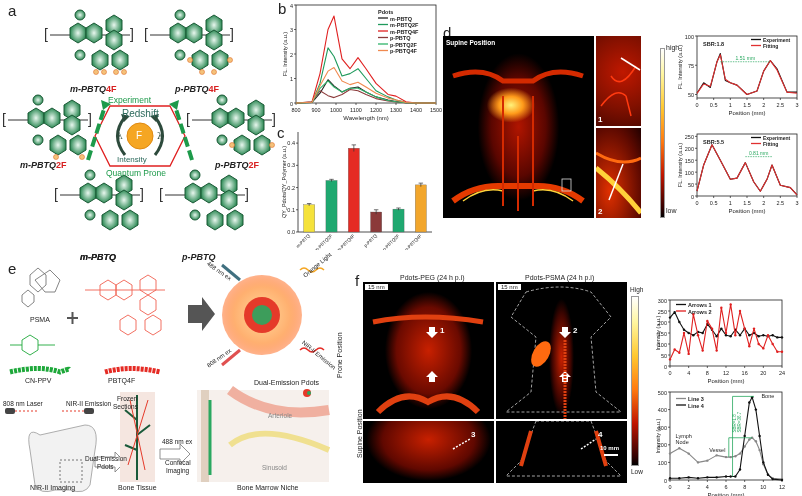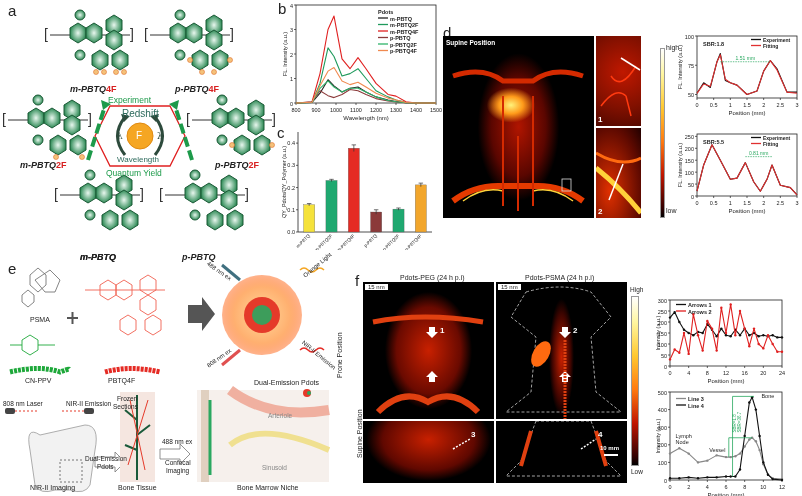--- a/index.html
+++ b/index.html
@@ -141,23 +141,23 @@
   </svg>
 
   <div class="mol-label" style="left:70px;top:84px;"><span>m-</span><span>PBTQ</span><span class="suffix">4F</span></div>
   <div class="mol-label" style="left:175px;top:84px;"><span>p-</span><span>PBTQ</span><span class="suffix">4F</span></div>
   <div class="mol-label" style="left:20px;top:160px;"><span>m-</span><span>PBTQ</span><span class="suffix">2F</span></div>
   <div class="mol-label" style="left:215px;top:160px;"><span>p-</span><span>PBTQ</span><span class="suffix">2F</span></div>
   <div class="mol-label" style="left:80px;top:252px;"><span>m-</span><span>PBTQ</span></div>
   <div class="mol-label" style="left:28px;top:263px;"></div>
 
   <div class="abs" style="left:108px;top:95px;font-size:8.5px;color:#1d9a4a;">Experiment</div>
-  <div class="abs" style="left:106px;top:168px;font-size:8.5px;color:#1d9a4a;">Quantum Yield</div>
+  <div class="abs" style="left:106px;top:168px;font-size:8.5px;color:#1d9a4a;">Quantum Prone</div>
   <div class="abs" style="left:122px;top:108px;font-size:10px;color:#2d6a5c;">Redshift</div>
-  <div class="abs" style="left:117px;top:155px;font-size:8px;color:#2d6a5c;">Wavelength</div>
+  <div class="abs" style="left:117px;top:155px;font-size:8px;color:#2d6a5c;">Intensity</div>
   <div class="abs" style="left:136px;top:130px;font-size:10px;color:#fff;">F</div>
   <div class="abs" style="left:117px;top:131px;font-size:9px;color:#2d4a3c;font-family:'DejaVu Serif',serif;">λ</div>
   <div class="abs" style="left:157px;top:131px;font-size:9px;color:#2d4a3c;font-family:'DejaVu Serif',serif;">λ</div>
 </div>
 <div class="mol-label" style="left:80px;top:252px;"><span>m-</span><span>PBTQ</span></div>
 <div class="mol-label" style="left:182px;top:252px;"><span>p-</span><span>PBTQ</span></div>
 
 <div class="panel-letter" style="left:278px;top:0px;">b</div>
 <svg class="abs chart-svg" id="chartB" width="160" height="120" style="left:282px;top:2px;">
     <rect x="14" y="3" width="140" height="98" fill="none" stroke="#222" stroke-width="0.8"></rect>

